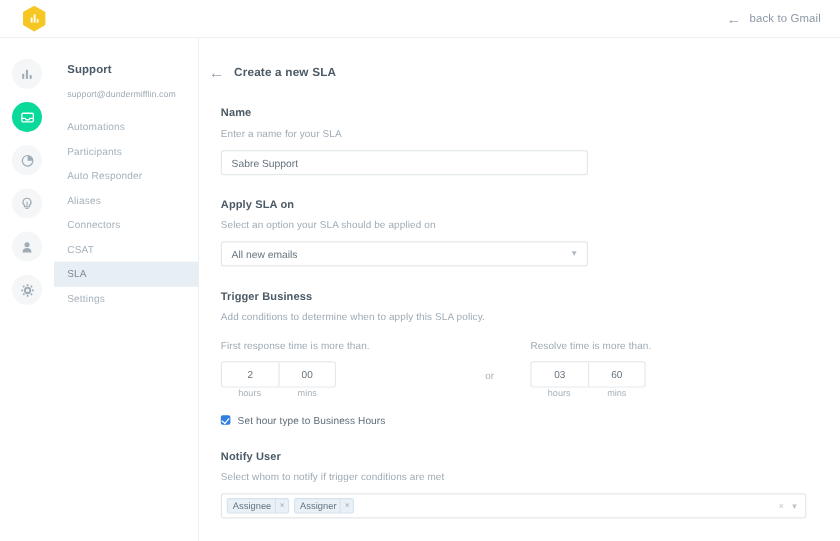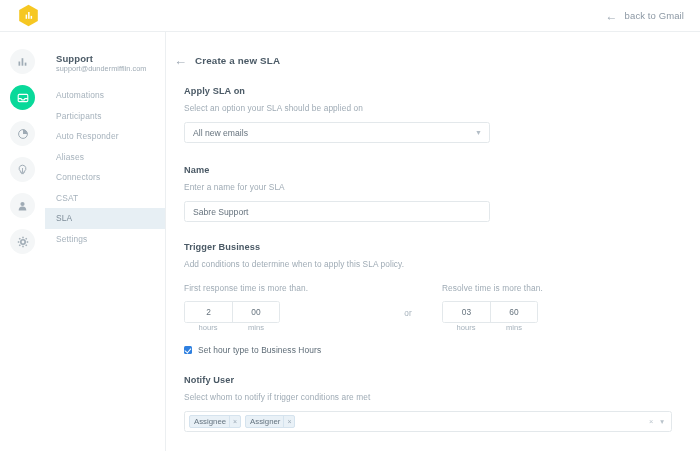--- a/index.html
+++ b/index.html
@@ -42,21 +42,21 @@
   .rail-btn.active { background: #09d99a; }
   .rail-btn svg { display: block; }
 
   
   .navcol {
     position: absolute; left: 45px; top: 32px; width: 120px; height: 419px;
     background: #ffffff;
   }
   .nav-head { padding: 21px 0 0 11px; }
   .nav-title { font-size: 9.5px; color: #4b5a66; font-weight: bold; letter-spacing:.1px; }
-  .nav-sub { font-size: 7.3px; color: #9fabb5; margin-top: 0; letter-spacing: .05px; }
+  .nav-sub { font-size: 7.3px; color: #9fabb5; margin-top: 10px; letter-spacing: .05px; }
   .nav-items { margin-top: 12px; }
   .nav-item {
     height: 20.5px; display: flex; align-items: center;
     padding-left: 11px; font-size: 8.4px; color: #a6b2bc;
     letter-spacing: .15px; cursor: pointer;
   }
   .nav-item.sel {
     background: #e7eff4; color: #7d8c98;
   }
 
@@ -287,34 +287,34 @@
 
 <div class="vline"></div>
 
 <div class="main">
 
   <div class="crumb">
     <span class="arw">←</span>
     <span class="crumb-title">Create a new SLA</span>
   </div>
 
+  <div class="sect" style="margin-top:22px;">
+    <div class="sect-title">Name</div>
+    <div class="sect-desc">Enter a name for your SLA</div>
+    <div class="txtfield">
+      <span>Sabre Support</span>
+    </div>
+  </div>
+
   <div class="sect" style="margin-top:19px;">
     <div class="sect-title">Apply SLA on</div>
     <div class="sect-desc">Select an option your SLA should be applied on</div>
     <div class="selfield">
       <span>All new emails</span>
       <span class="cv">▼</span>
-    </div>
-  </div>
-
-  <div class="sect" style="margin-top:22px;">
-    <div class="sect-title">Name</div>
-    <div class="sect-desc">Enter a name for your SLA</div>
-    <div class="txtfield">
-      <span>Sabre Support</span>
     </div>
   </div>
 
   <div class="sect" style="margin-top:20px;">
     <div class="sect-title">Trigger Business</div>
     <div class="sect-desc">Add conditions to determine when to apply this SLA policy.</div>
 
     <div class="cond-row">
       <div class="cond-block">
         <div class="cond-lbl">First response time is more than.</div>

